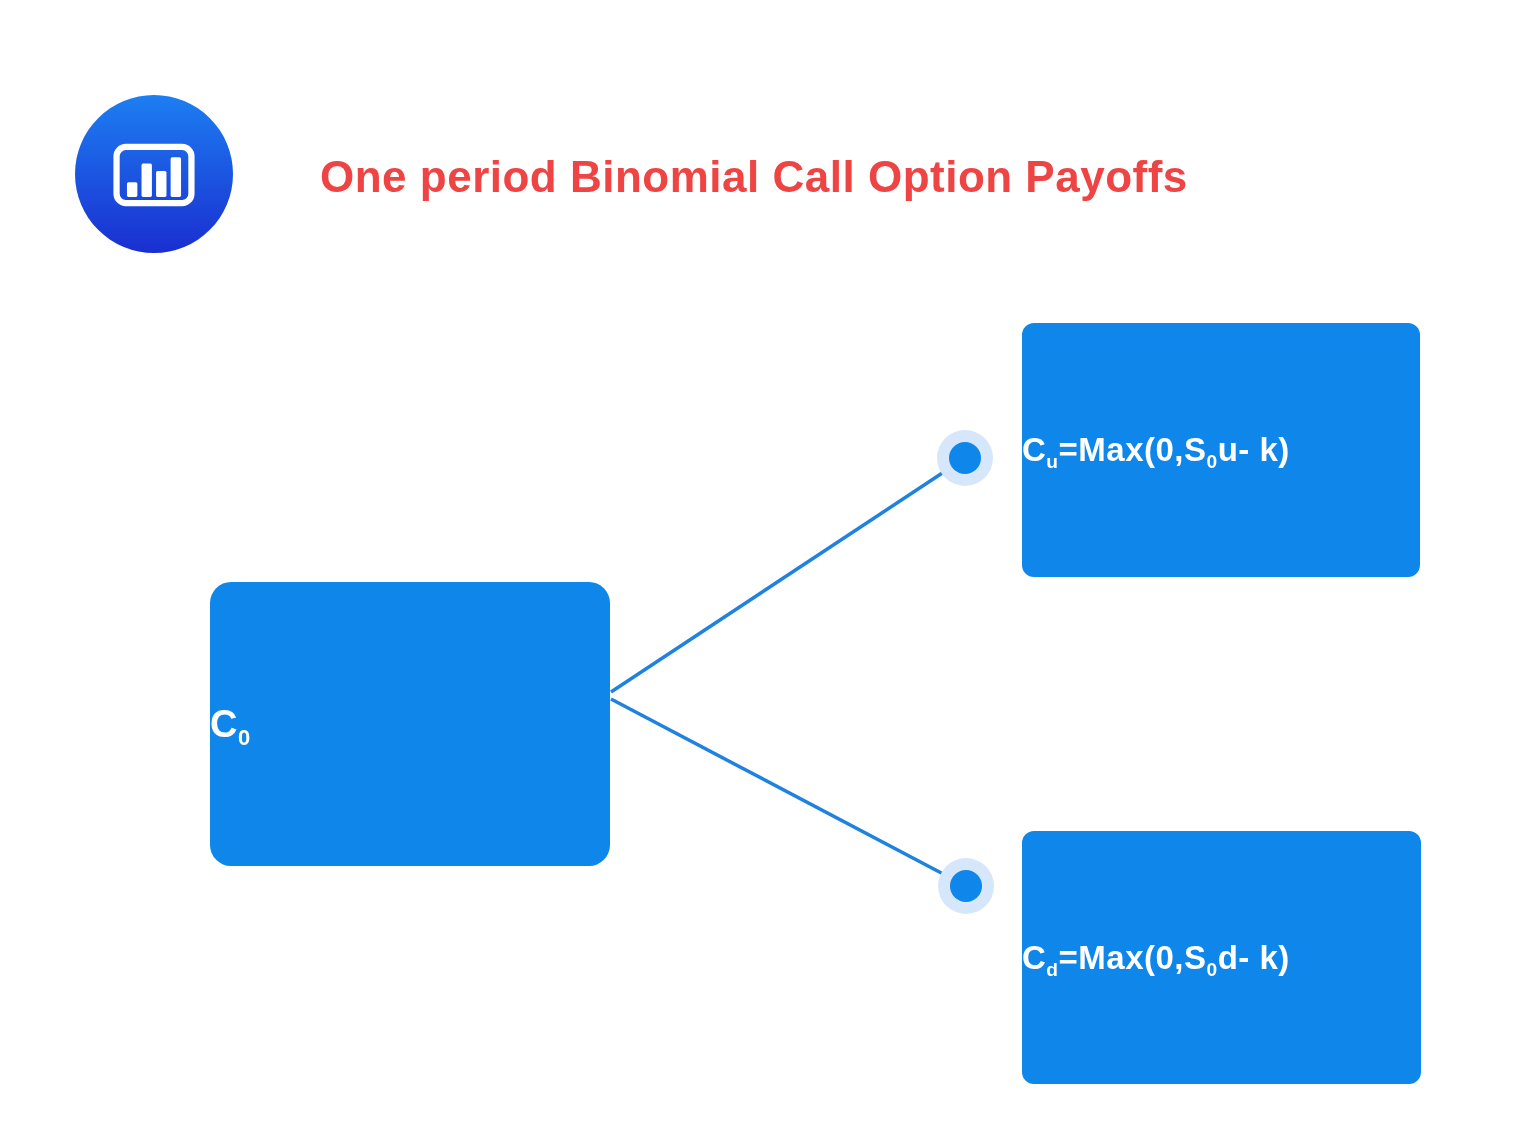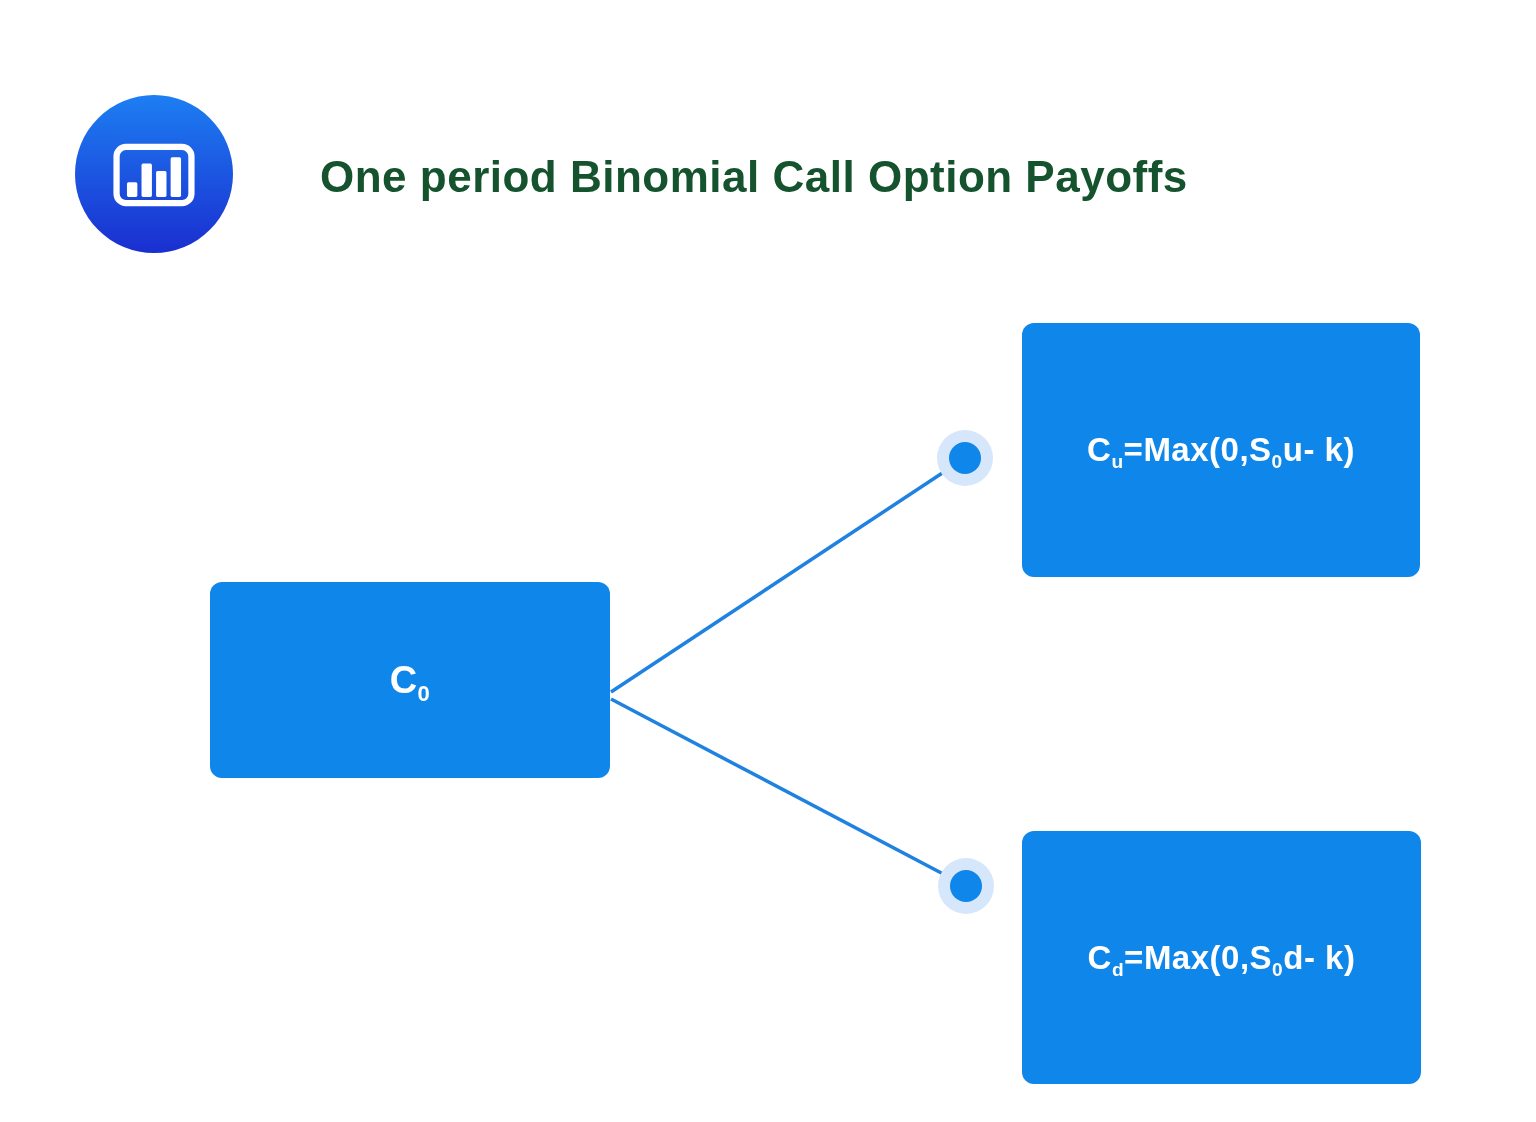--- a/index.html
+++ b/index.html
@@ -30,46 +30,46 @@
 
   
   .title {
     position: absolute;
     left: 320px;
     top: 152px;
     margin: 0;
     font-size: 44px;
     font-weight: 700;
     letter-spacing: 0.5px;
-    color: #14532d;
+    color: #ef4444;
     white-space: nowrap;
   }
 
   
   .connectors {
     position: absolute;
     left: 0;
     top: 0;
     width: 1536px;
     height: 1122px;
     pointer-events: none;
   }
 
   
   .box {
     position: absolute;
     background: #0f86e9;
     border-radius: 12px;
     display: flex;
     align-items: center;
-    justify-content: center;
+    justify-content: flex-start;
     color: #ffffff;
     font-weight: 700;
   }
-  .box-root { left: 210px; top: 582px; width: 400px; height: 196px; font-size: 38px; }
+  .box-root { left: 210px; top: 582px; width: 400px; height: 284px; font-size: 38px; border-radius: 21px; }
   .box-up   { left: 1022px; top: 323px; width: 398px; height: 254px; font-size: 33px; }
   .box-down { left: 1022px; top: 795px; width: 399px; height: 253px; font-size: 33px; margin-top: 36px; }
 
   .formula { white-space: nowrap; letter-spacing: 0.5px; }
   .formula sub {
     font-size: 0.58em;
     vertical-align: baseline;
     position: relative;
     top: 0.38em;
     line-height: 0;

